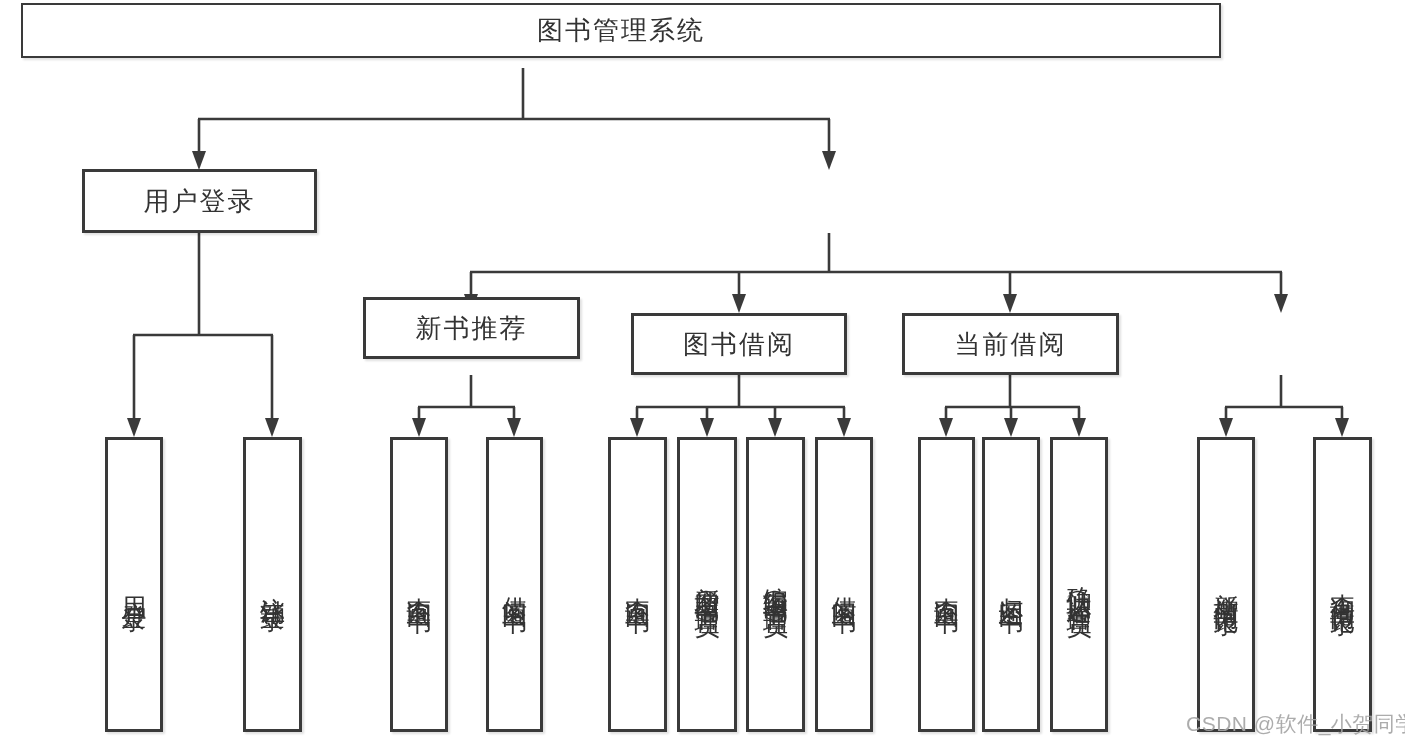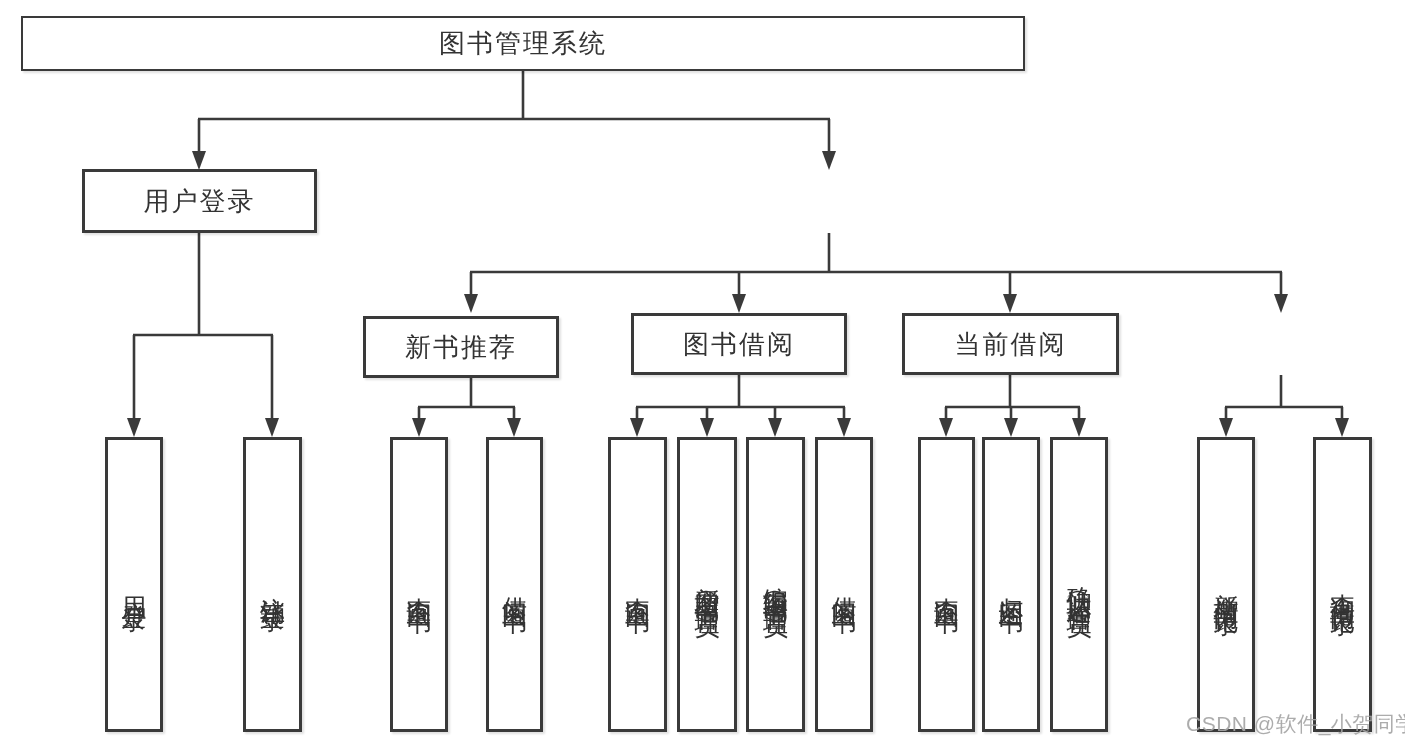--- a/index.html
+++ b/index.html
@@ -89,29 +89,29 @@
     <polygon points="1072,418 1086,418 1079,437" fill="#3a3a3a" stroke="none"></polygon>
 
     <line x1="1281" y1="375" x2="1281" y2="407"></line>
     <line x1="1225" y1="407" x2="1343" y2="407"></line>
     <line x1="1226" y1="407" x2="1226" y2="430"></line>
     <line x1="1342" y1="407" x2="1342" y2="430"></line>
     <polygon points="1219,418 1233,418 1226,437" fill="#3a3a3a" stroke="none"></polygon>
     <polygon points="1335,418 1349,418 1342,437" fill="#3a3a3a" stroke="none"></polygon>
   </svg>
 
-  <div class="box root" style="left:21px;top:16px;width:1004px;height:55px">
+  <div class="box root" style="left:21px;top:3px;width:1200px;height:55px">
     <span>图书管理系统</span>
   </div>
 
   <div class="box" style="left:82px;top:169px;width:235px;height:64px">
     <span>用户登录</span>
   </div>
 
-  <div class="box" style="left:363px;top:316px;width:196px;height:62px">
+  <div class="box" style="left:363px;top:297px;width:217px;height:62px">
     <span>新书推荐</span>
   </div>
   <div class="box" style="left:631px;top:313px;width:216px;height:62px">
     <span>图书借阅</span>
   </div>
   <div class="box" style="left:902px;top:313px;width:217px;height:62px">
     <span>当前借阅</span>
   </div>
 
   <div class="box vbox" style="left:105px;top:437px;width:58px;height:295px">

